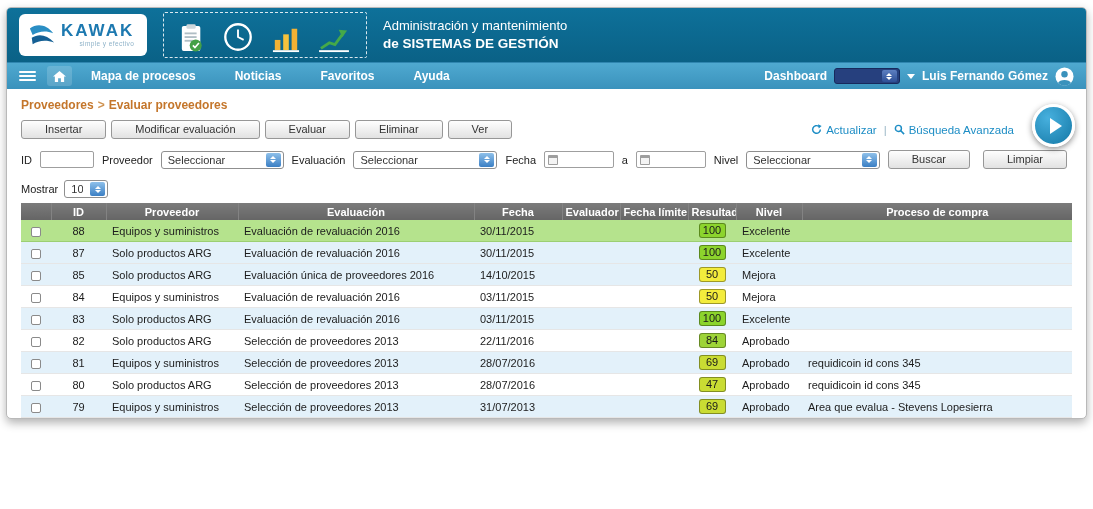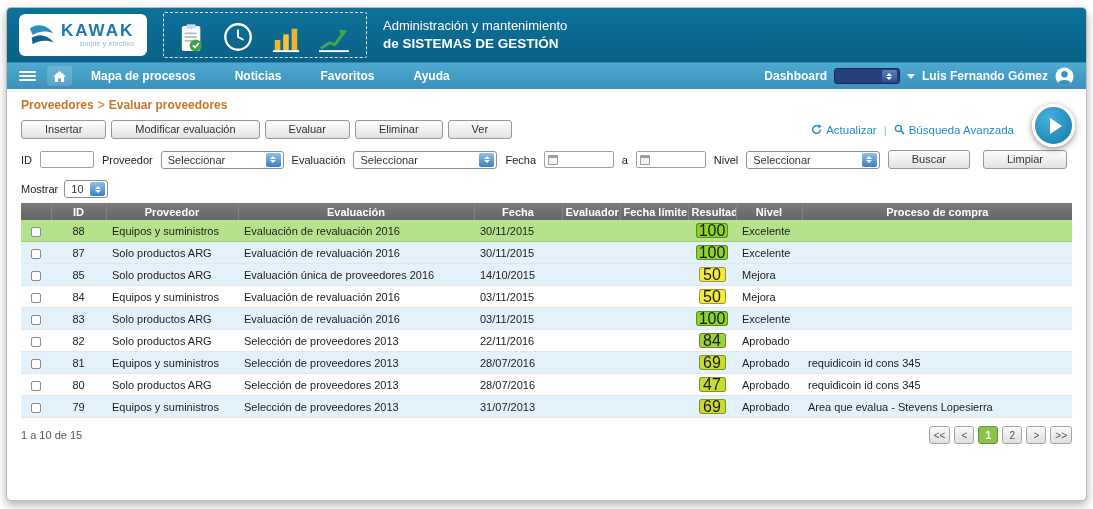--- a/index.html
+++ b/index.html
@@ -1,19 +1,19 @@
 <!DOCTYPE html>
 <html><head>
 <meta charset="utf-8">
 <style>
   * { margin:0; padding:0; box-sizing:border-box; }
   html,body { width:1093px; height:509px; }
   body { background:#fff; font-family:"Liberation Sans", sans-serif; -webkit-font-smoothing:antialiased; }
 
-  .frame { position:relative; margin:7px 6px; height:494px; border:1px solid #b9b9b9; border-radius:5px;
+  .frame { position:relative; margin:7px 6px; height:412px; border:1px solid #b9b9b9; border-radius:5px;
            overflow:hidden; box-shadow:0 4px 10px rgba(0,0,0,.30); background:#fff; }
 
   
   .topbar { height:54px; background:linear-gradient(#0e729a, #0a6288); background:linear-gradient(#0e719a,#0a6186);
             display:flex; align-items:center; padding:0 12px; }
   .logo-plate { background:#fff; border-radius:6px; height:42px; min-width:128px; display:flex; align-items:center;
                 gap:5px; padding:0 9px; }
   .brand-wrap { display:flex; flex-direction:column; line-height:1; }
   .brand { font-size:17px; font-weight:bold; color:#1d79b0; letter-spacing:2px; }
   .tagline { font-size:6.5px; color:#8fb3c9; text-align:right; margin-top:2px; letter-spacing:.4px; }
@@ -91,21 +91,21 @@
   tbody td { font-size:11px; color:#1c1c1c; padding:3px 6px; height:21px; border-bottom:1px solid #e6e6e6;
              overflow:hidden; white-space:nowrap; }
   tbody tr { cursor:pointer; }
   tbody tr.alt { background:#e3f1fa; }
   tbody tr.selected { background:#b5e38d; }
   tbody tr.selected td { border-bottom:1px solid #9ccf72; }
   td.c-id, th.c-id { text-align:center; }
   td.c-res { text-align:center; }
   td.c-cb { text-align:center; padding:3px 2px; }
   .badge { display:inline-block; min-width:27px; text-align:center; border:1px solid rgba(0,0,0,.35);
-           border-radius:3px; font-size:16px; padding:0 2px; line-height:13px; color:#1a1a1a; }
+           border-radius:3px; font-size:11px; padding:0 2px; line-height:13px; color:#1a1a1a; }
   .cb { display:inline-block; width:10px; height:10px; border:1px solid #8a8a8a; background:#fff;
         border-radius:2px; vertical-align:middle; cursor:pointer; }
 
   .footer-row { display:flex; align-items:center; margin-top:8px; font-size:11px; color:#555; }
   .pagination { margin-left:auto; display:flex; gap:4px; }
   .page-btn { min-width:20px; height:18px; display:flex; align-items:center; justify-content:center;
               background:linear-gradient(#fbfbfb,#dedede); border:1px solid #a3a3a3; border-radius:3px;
               font-size:10px; color:#555; padding:0 4px; cursor:pointer; }
   .page-btn.active { background:#8bc34a; border-color:#689435; color:#fff; font-weight:bold; }
 </style>

